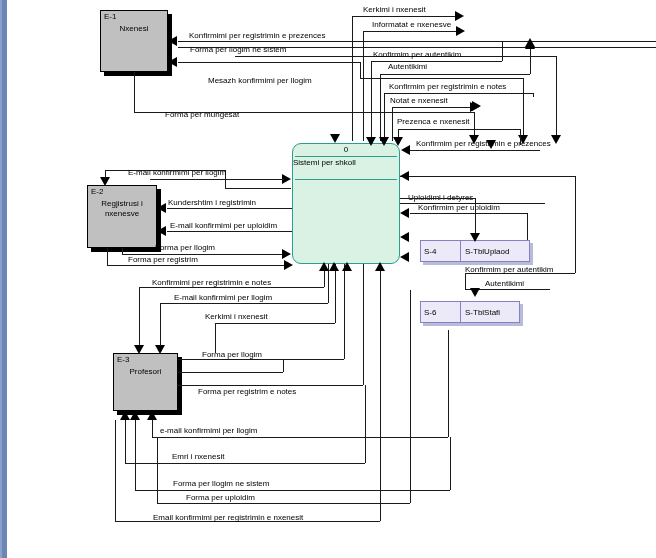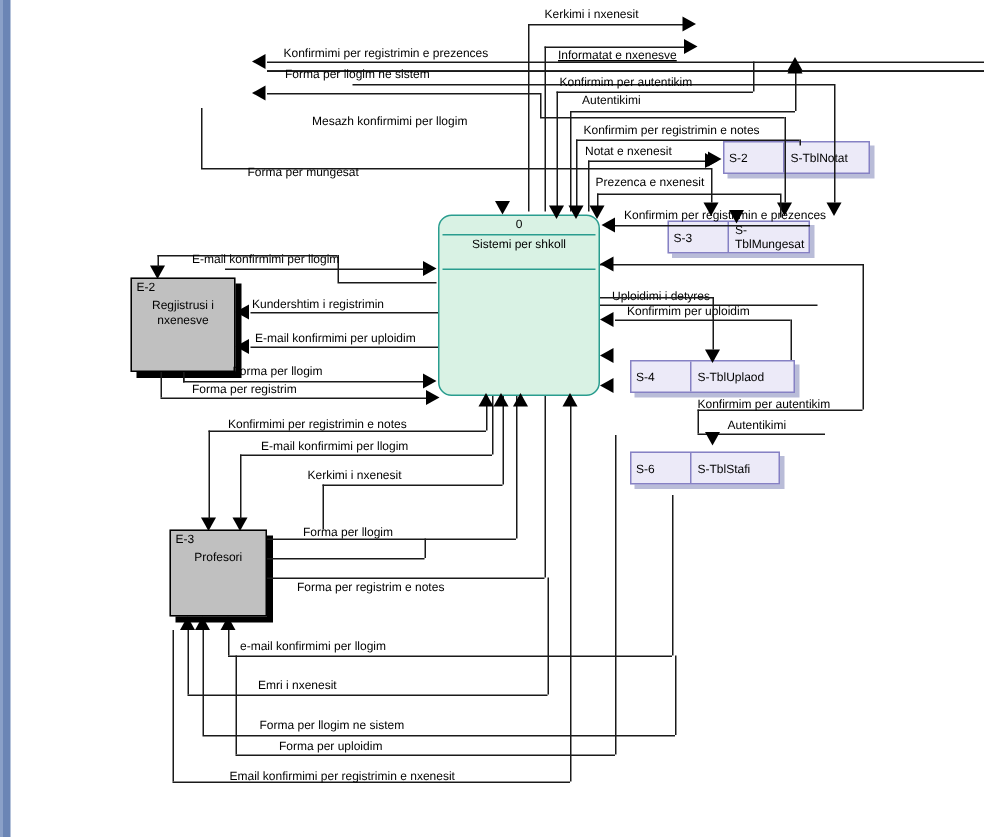--- a/index.html
+++ b/index.html
@@ -24,21 +24,21 @@
              border:1px solid #8681c4;box-sizing:border-box;display:flex;align-items:center;}
   .store .idc{width:40px;height:100%;border-right:1px solid #8681c4;box-sizing:border-box;
               display:flex;align-items:center;padding-left:3px;font-size:8px;color:#000;}
   .store .lbl{flex:1;padding-left:4px;font-size:8px;color:#000;}
 
   
   #proc{position:absolute;background:#d9f2e4;border:1px solid #2a9d8f;border-radius:9px;
         box-sizing:border-box;}
   #proc .pid{position:absolute;left:0;right:0;top:1px;text-align:center;font-size:8px;color:#000;}
   #proc .hr1{position:absolute;left:2px;right:2px;top:12px;height:1px;background:#2a9d8f;}
-  #proc .pnm{position:absolute;left:0;right:0;top:14px;text-align:center;font-size:8px;color:#000;}
+  #proc .pnm{position:absolute;left:0;right:0;top:14px;text-align:left;font-size:8px;color:#000;}
   #proc .hr2{position:absolute;left:2px;right:2px;top:35px;height:1px;background:#2a9d8f;}
 
   
   .ln{position:absolute;background:#1a1a1a;}
   .lnh{height:1px;}
   .lnv{width:1px;}
   .ar{position:absolute;width:0;height:0;}
   .ar-l{border-top:5px solid transparent;border-bottom:5px solid transparent;border-right:9px solid #000;}
   .ar-r{border-top:5px solid transparent;border-bottom:5px solid transparent;border-left:9px solid #000;}
   .ar-u{border-left:5px solid transparent;border-right:5px solid transparent;border-bottom:9px solid #000;}
@@ -54,51 +54,43 @@
       <div class="hl"></div>
     </div>
 
   <div id="proc" style="left:292px;top:143px;width:108px;height:121px;">
     <div class="pid">0</div>
     <div class="hr1"></div>
     <div class="pnm">Sistemi per shkoll</div>
     <div class="hr2"></div>
   </div>
 
+  <div class="ent" style="left:100px;top:10px;width:68px;height:62px;">
+    <div class="shadow"></div>
+    <div class="body"></div>
+    <div class="code">E-1</div>
+    <div class="nm">Nxenesi</div>
+  </div>
 
   <div class="ent" style="left:87px;top:185px;width:70px;height:63px;text-decoration:underline;">
     <div class="shadow"></div>
     <div class="body"></div>
     <div class="code">E-2</div>
     <div class="nm">Regjistrusi i nxenesve</div>
   </div>
 
   <div class="ent" style="left:113px;top:353px;width:65px;height:58px;">
     <div class="shadow"></div>
     <div class="body"></div>
     <div class="code">E-3</div>
     <div class="nm">Profesori</div>
   </div>
 
 
-  <div class="store" style="left:482px;top:94px;width:98px;">
-    <div class="sh"></div>
-    <div class="bd">
-      <div class="idc">S-2</div>
-      <div class="lbl">S-TblNotat</div>
-    </div>
-  </div>
-
-  <div class="store" style="left:445px;top:147px;width:95px;">
-    <div class="sh"></div>
-    <div class="bd">
-      <div class="idc">S-3</div>
-      <div class="lbl">S-TblMungesat</div>
-    </div>
-  </div>
+
 
   <div class="store" style="left:420px;top:240px;width:110px;">
     <div class="sh"></div>
     <div class="bd">
       <div class="idc">S-4</div>
       <div class="lbl">S-TblUplaod</div>
     </div>
   </div>
 
   <div class="store" style="left:420px;top:301px;width:100px;">
@@ -139,21 +131,21 @@
   <div class="flbl" style="left:165px;top:110px;">Forma per mungesat</div>
 
   <div class="ln lnh" style="left:352px;top:16px;width:110px;"></div>
   <div class="ln lnv" style="left:352px;top:16px;height:125px;"></div>
   <div class="ar ar-r" style="left:455px;top:11px;"></div>
   <div class="flbl" style="left:363px;top:5px;">Kerkimi i nxenesit</div>
 
   <div class="ln lnh" style="left:363px;top:31px;width:97px;"></div>
   <div class="ln lnv" style="left:363px;top:31px;height:110px;"></div>
   <div class="ar ar-r" style="left:456px;top:26px;"></div>
-  <div class="flbl" style="left:372px;top:32px;text-decoration:underline;">Informatat e nxenesve</div>
+  <div class="flbl" style="left:372px;top:20px;">Informatat e nxenesve</div>
 
   <div class="ln lnh" style="left:371px;top:61px;width:131px;"></div>
   <div class="ln lnv" style="left:502px;top:41px;height:20px;"></div>
   <div class="ln lnv" style="left:371px;top:61px;height:80px;"></div>
   <div class="ar ar-d" style="left:366px;top:137px;"></div>
   <div class="flbl" style="left:373px;top:50px;">Konfirmim per autentikim</div>
 
   <div class="ln lnh" style="left:380px;top:74px;width:150px;"></div>
   <div class="ln lnv" style="left:530px;top:43px;height:31px;"></div>
   <div class="ln lnv" style="left:380px;top:74px;height:67px;"></div>

